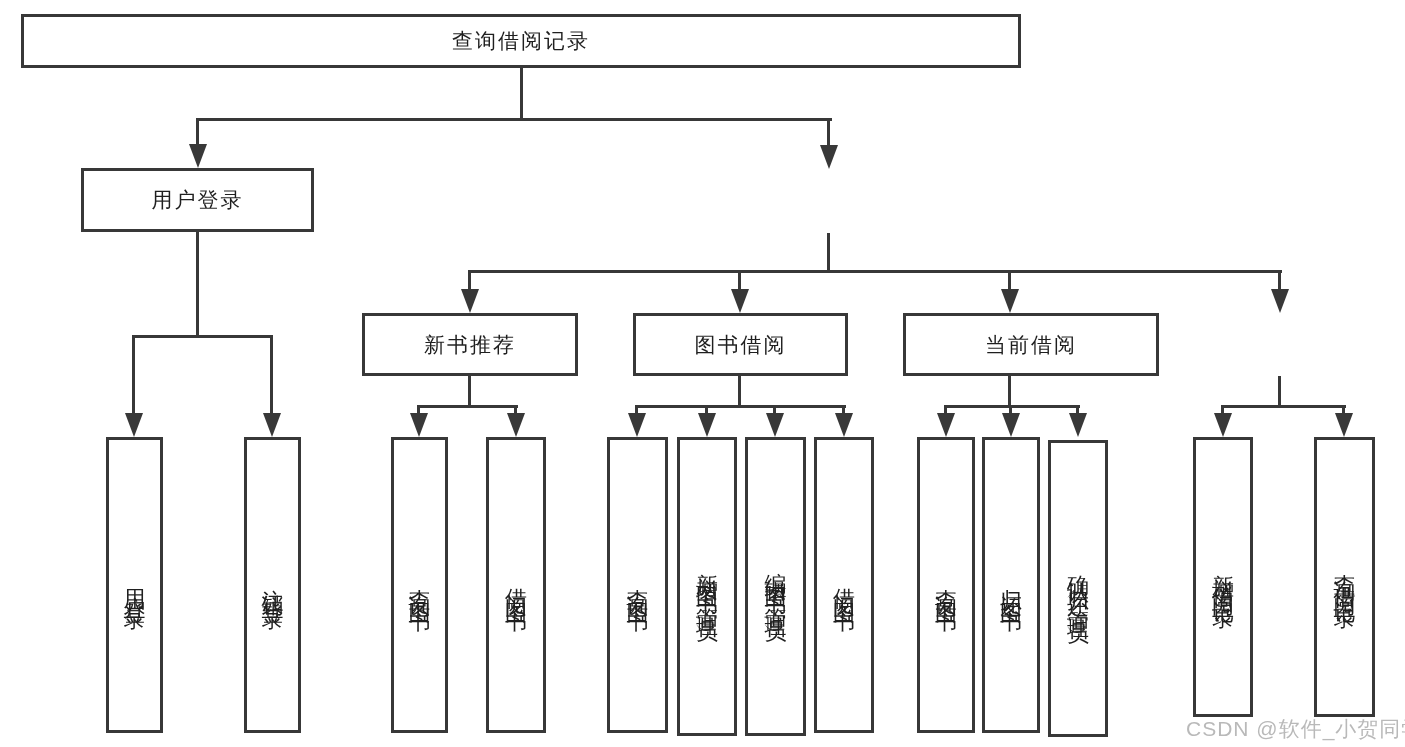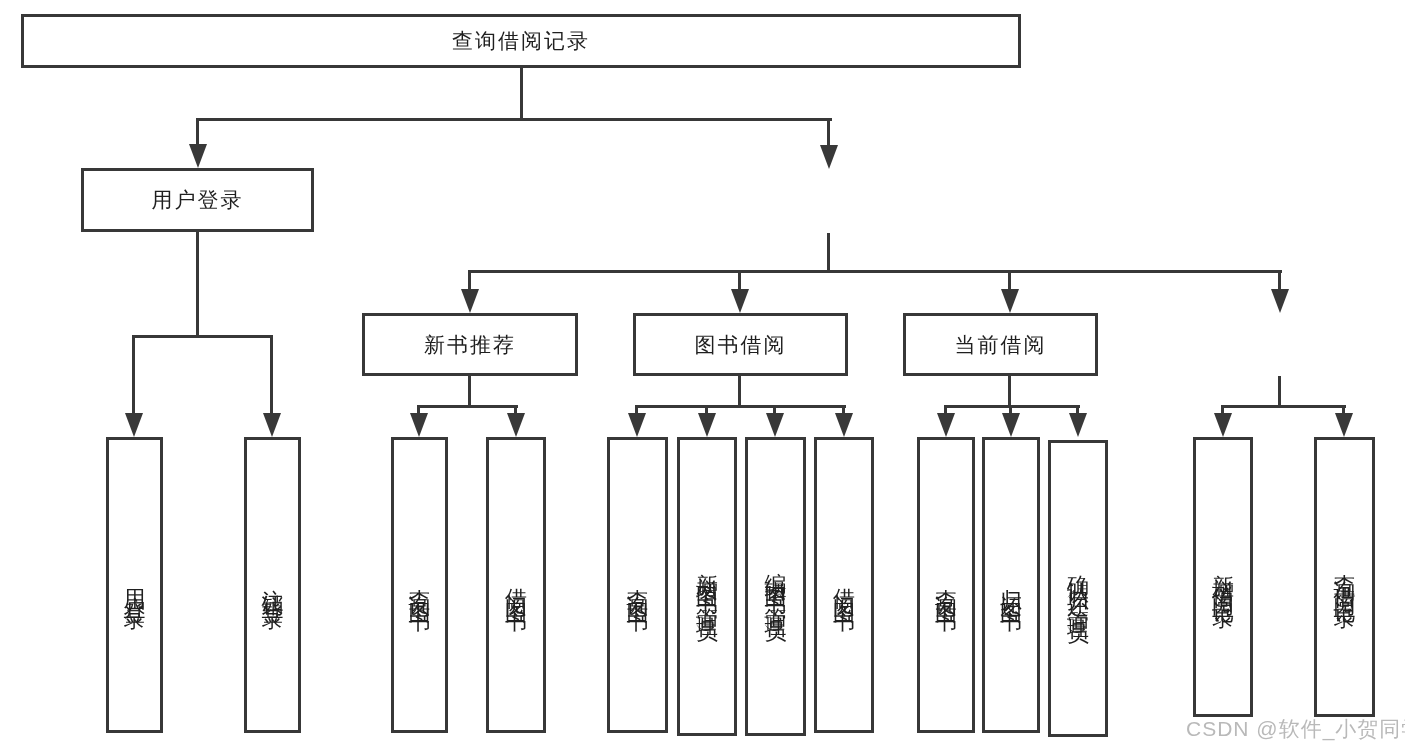--- a/index.html
+++ b/index.html
@@ -141,21 +141,21 @@
 
 
   <div class="nbox" style="left:362px;top:313px;width:216px;height:63px;">
     <span>新书推荐</span>
   </div>
 
   <div class="nbox" style="left:633px;top:313px;width:215px;height:63px;">
     <span>图书借阅</span>
   </div>
 
-  <div class="nbox" style="left:903px;top:313px;width:195px;height:63px;">
+  <div class="nbox" style="left:903px;top:313px;width:256px;height:63px;">
     <span>当前借阅</span>
   </div>
 
 
   <div class="vbox" style="left:106px;top:437px;width:57px;height:296px;">
     <span class="vtext">用户登录</span>
   </div>
   <div class="vbox" style="left:244px;top:437px;width:57px;height:296px;">
     <span class="vtext">注销登录</span>
   </div>

